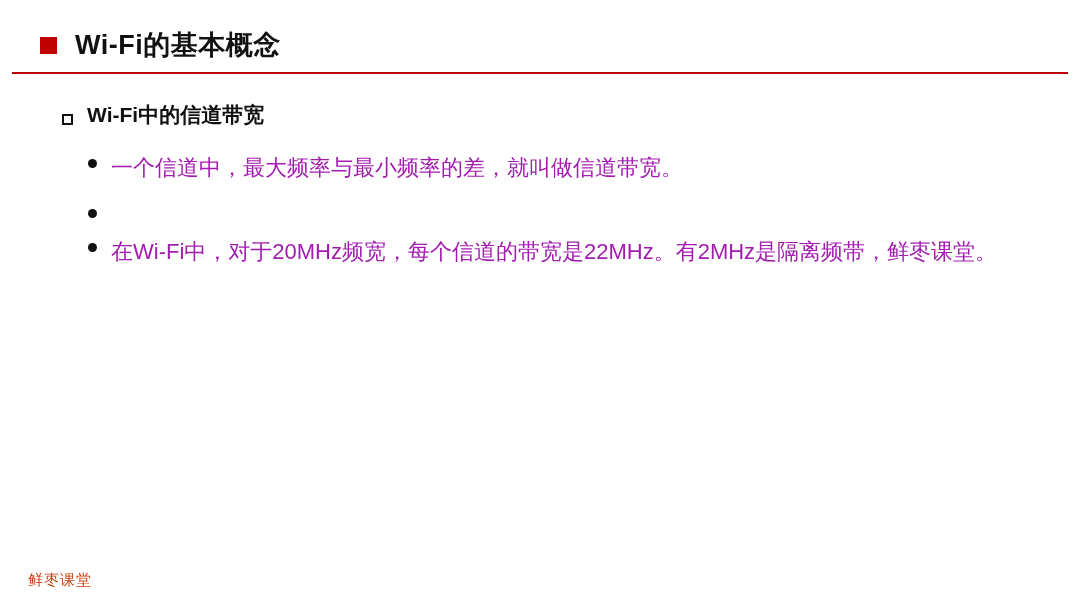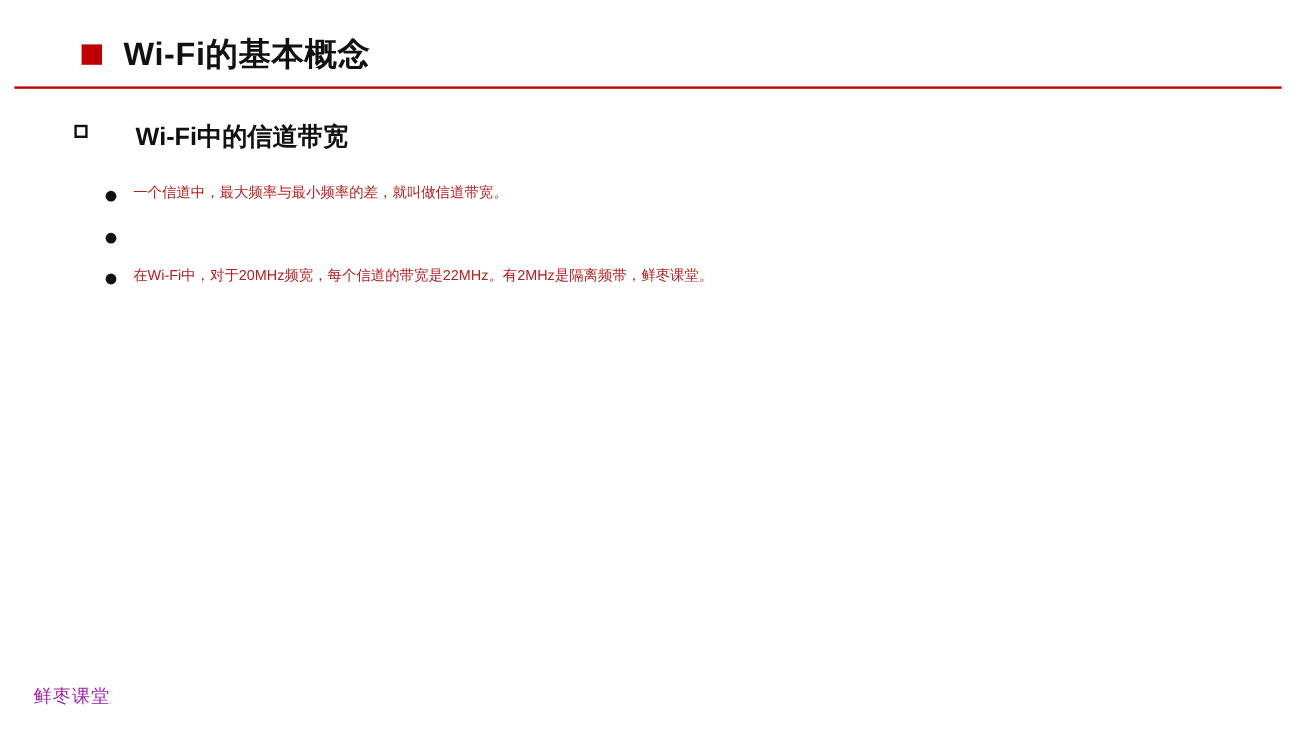--- a/index.html
+++ b/index.html
@@ -23,21 +23,21 @@
 
   
   .title-row {
     position: absolute;
     left: 0;
     top: 20px;
     width: 1080px;
     height: 50px;
     display: flex;
     align-items: center;
-    padding-left: 68px;
+    padding-left: 40px;
     box-sizing: border-box;
   }
   .title-marker {
     width: 17px;
     height: 17px;
     background: #c00000;
     flex: 0 0 auto;
     margin-right: 18px;
   }
   .title-text {
@@ -55,22 +55,21 @@
     height: 2px;
     background: #c00000;
   }
 
   
   .section-row {
     position: absolute;
     left: 62px;
     top: 104px;
     display: flex;
-    align-items: flex-start;
-    gap: 26px;
+    align-items: flex-end;
   }
   .section-marker {
     width: 11px;
     height: 11px;
     border: 2px solid #111111;
     box-sizing: border-box;
     margin-right: 14px;
     background: transparent;
   }
   .section-text {
@@ -95,32 +94,32 @@
   .bullet-dot {
     width: 9px;
     height: 9px;
     border-radius: 50%;
     background: #111111;
     flex: 0 0 auto;
     margin-top: 7px;
     margin-right: 14px;
   }
   .bullet-text {
-    font-size: 12px;
+    font-size: 22px;
     line-height: 1.45;
-    color: #b91c1c;
+    color: #a21caf;
   }
 
   
   .footer-logo {
     position: absolute;
     left: 28px;
     bottom: 18px;
     font-size: 15px;
-    color: #a21caf;
+    color: #c2410c;
     letter-spacing: 1px;
     font-family: "Liberation Sans", sans-serif;
   }
 </style>
 </head>
 <body>
 
 <div class="slide">
 
   <div class="title-row">

